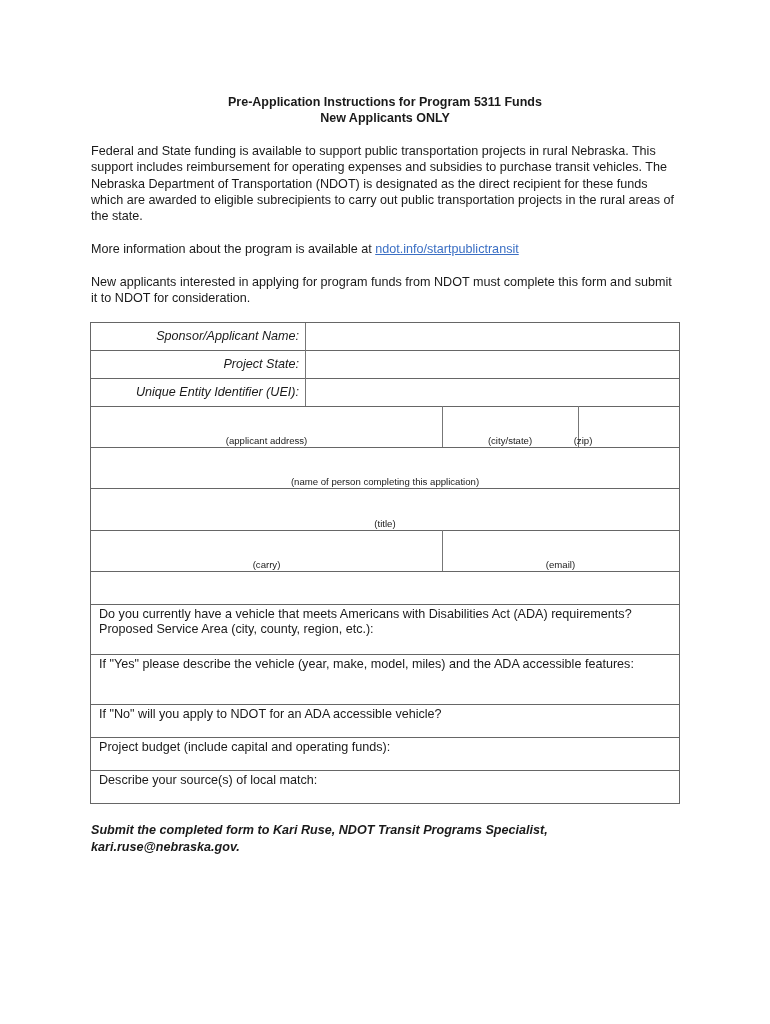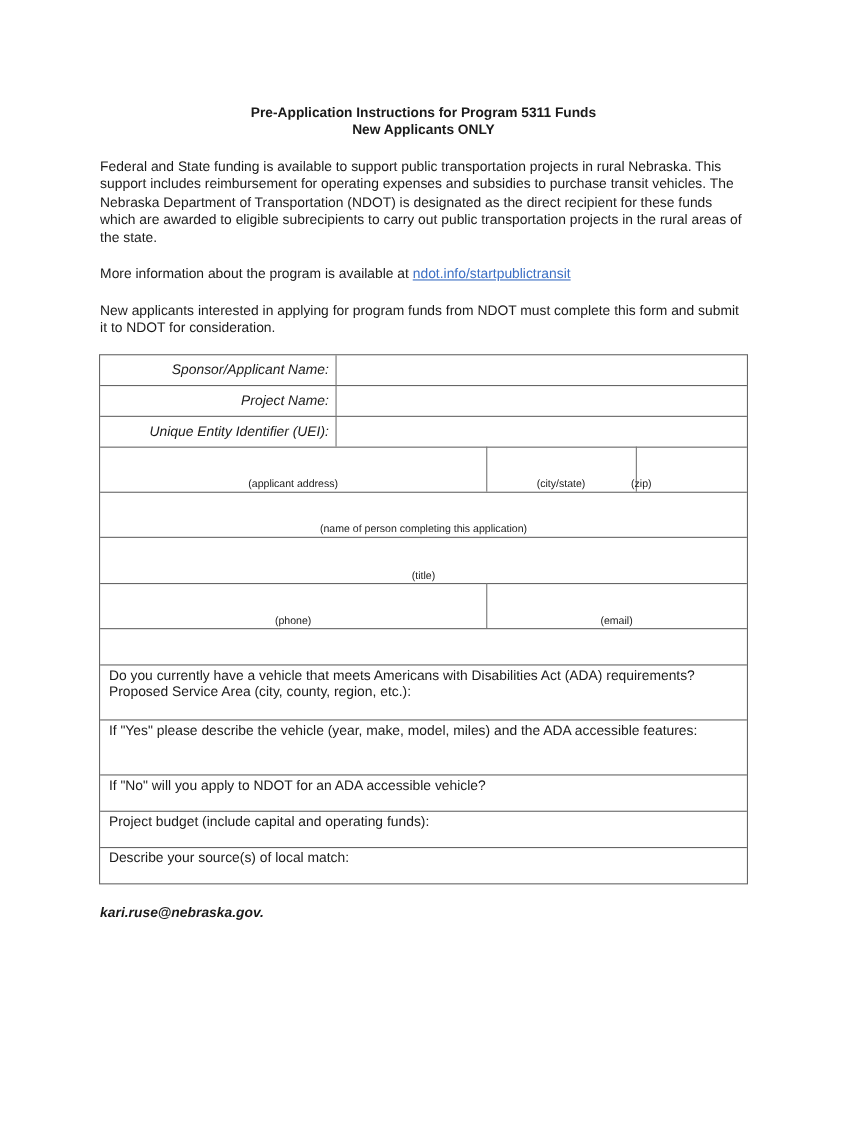--- a/index.html
+++ b/index.html
@@ -48,40 +48,40 @@
   <div class="hline" style="top:414px;"></div>
   <div class="hline" style="top:447px;"></div>
 
   <div class="vline" style="left:214px; top:0; height:83px;"></div>
   <div class="vline" style="left:351px; top:83px; height:41px;"></div>
   <div class="vline" style="left:487px; top:83px; height:41px;"></div>
   <div class="vline" style="left:351px; top:207px; height:41px;"></div>
 
   <div class="lbl lbl-r" style="left:0; width:208px; top:6px;">Sponsor/Applicant Name:</div>
   <div class="field" style="left:216px; top:1px; width:372px; height:25px;"></div>
-  <div class="lbl lbl-r" style="left:0; width:208px; top:34px;">Project Name:</div>
+  <div class="lbl lbl-r" style="left:0; width:208px; top:34px;">Project State:</div>
   <div class="field" style="left:216px; top:29px; width:372px; height:25px;"></div>
   <div class="lbl lbl-r" style="left:0; width:208px; top:62px;">Unique Entity Identifier (UEI):</div>
   <div class="field" style="left:216px; top:57px; width:372px; height:25px;"></div>
 
   <div class="field" style="left:1px; top:85px; width:348px; height:28px;"></div>
   <div class="cap" style="left:0; width:351px; top:112px;">(applicant address)</div>
   <div class="field" style="left:353px; top:85px; width:132px; height:28px;"></div>
   <div class="cap" style="left:351px; width:136px; top:112px;">(city/state)</div>
   <div class="field" style="left:489px; top:85px; width:98px; height:28px;"></div>
   <div class="cap" style="left:472px; width:40px; top:112px;">(zip)</div>
 
   <div class="field" style="left:1px; top:126px; width:586px; height:28px;"></div>
   <div class="cap" style="left:0; width:588px; top:153px;">(name of person completing this application)</div>
 
   <div class="field" style="left:1px; top:167px; width:586px; height:28px;"></div>
   <div class="cap" style="left:0; width:588px; top:195px;">(title)</div>
 
   <div class="field" style="left:1px; top:209px; width:348px; height:28px;"></div>
-  <div class="cap" style="left:0; width:351px; top:236px;">(phone)</div>
+  <div class="cap" style="left:0; width:351px; top:236px;">(carry)</div>
   <div class="field" style="left:353px; top:209px; width:234px; height:28px;"></div>
   <div class="cap" style="left:351px; width:237px; top:236px;">(email)</div>
 
   <div class="q" style="top:250px;margin-top:48px;">Proposed Service Area (city, county, region, etc.):</div>
   <div class="field" style="left:1px; top:266px; width:586px; height:14px;"></div>
 
   <div class="q" style="top:283px;">Do you currently have a vehicle that meets Americans with Disabilities Act (ADA) requirements?</div>
   <div class="field" style="left:1px; top:316px; width:586px; height:14px;"></div>
 
   <div class="q" style="top:333px;">If "Yes" please describe the vehicle (year, make, model, miles) and the ADA accessible features:</div>
@@ -91,14 +91,15 @@
   <div class="field" style="left:1px; top:399px; width:586px; height:14px;"></div>
 
   <div class="q" style="top:416px;">Project budget (include capital and operating funds):</div>
   <div class="field" style="left:1px; top:432px; width:586px; height:14px;"></div>
 
   <div class="q" style="top:449px;">Describe your source(s) of local match:</div>
   <div class="field" style="left:1px; top:465px; width:586px; height:14px;"></div>
 </div>
 
 <div class="abs submit">
+  <div>Submit the completed form to Kari Ruse, NDOT Transit Programs Specialist,</div>
   <div>kari.ruse@nebraska.gov.</div>
 </div>
 
 </body></html>

